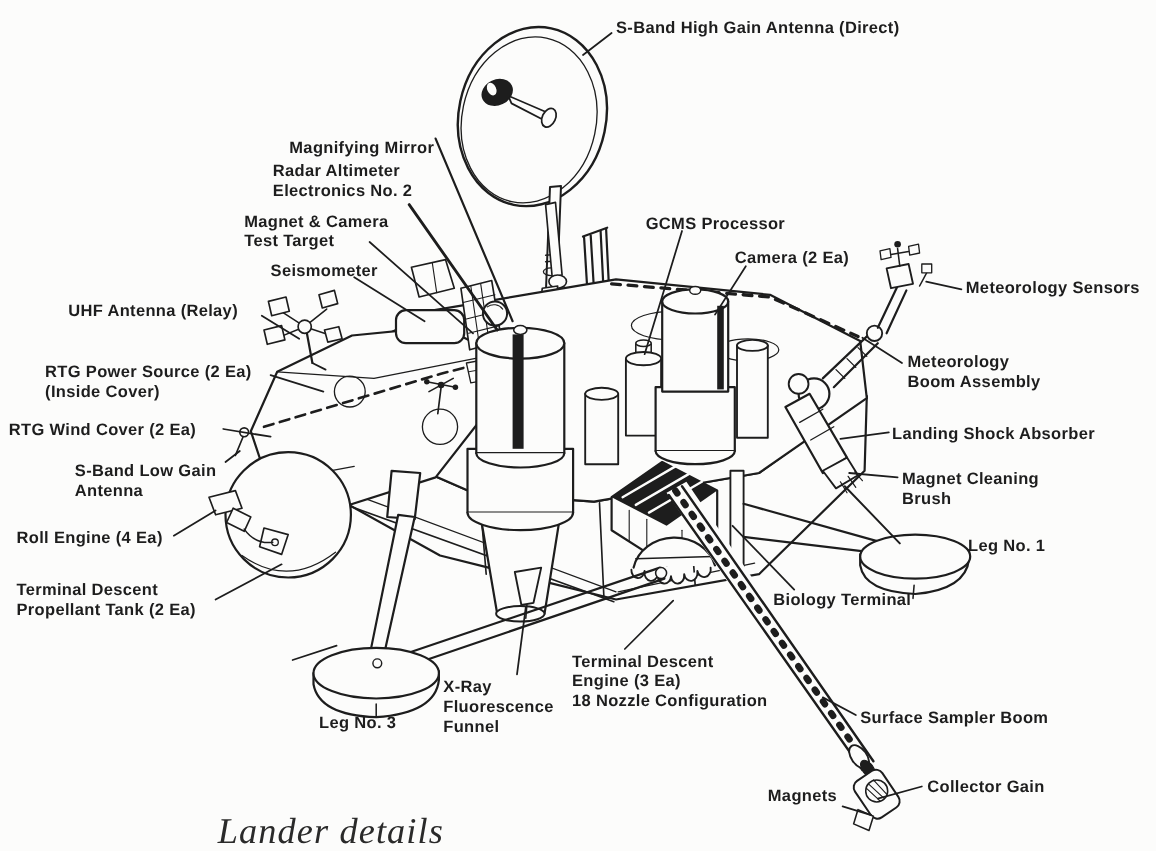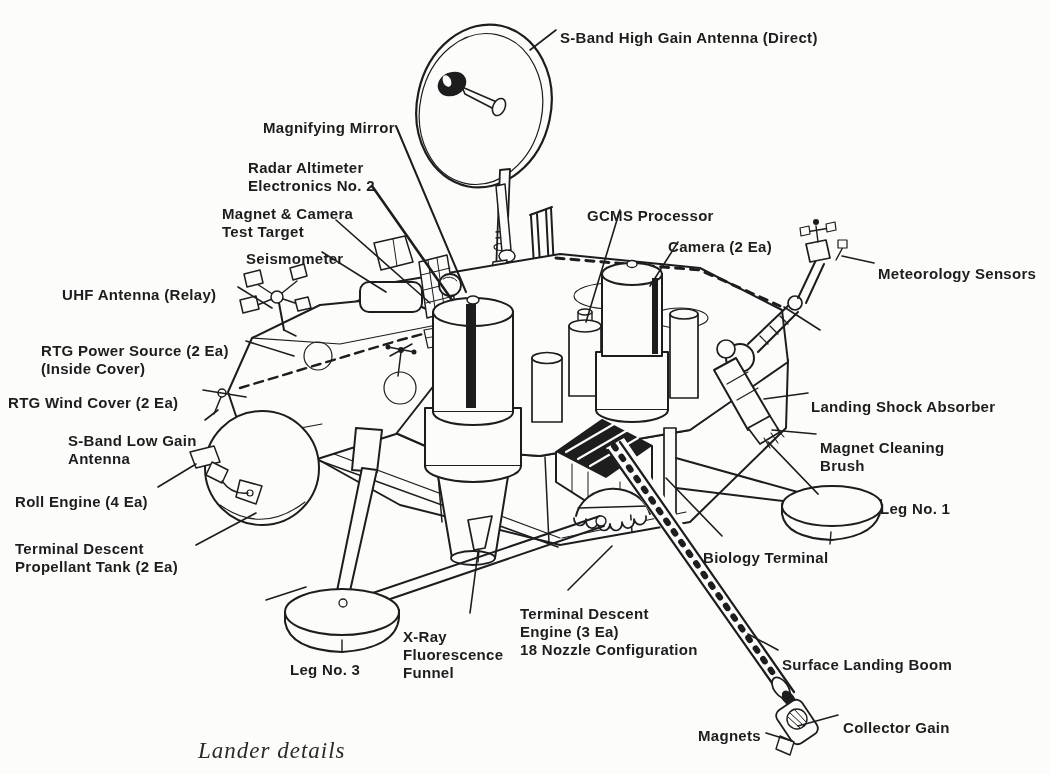--- a/index.html
+++ b/index.html
@@ -3,25 +3,25 @@
 <meta charset="utf-8">
 <style>
   html,body{margin:0;padding:0;background:#e8e8e8;}
   #canvas{
     position:relative;width:1051px;height:774px;background:#fcfcfb;
     overflow:hidden;font-family:"Liberation Sans",sans-serif;
   }
   #art{position:absolute;left:0;top:0;}
   .lbl{
     position:absolute;color:#1d1d1d;font-weight:bold;font-size:15px;
-    line-height:18px;letter-spacing:0.3px;white-space:pre-line;margin-top:12px;
+    line-height:18px;letter-spacing:0.3px;white-space:pre-line;
   }
   .caption{
     position:absolute;color:#2a2a2a;font-family:"Liberation Serif",serif;
-    font-style:italic;font-size:23px;letter-spacing:1px;
+    font-style:italic;font-size:33px;letter-spacing:1px;
   }
   svg *{vector-effect:none;}
 </style>
 </head>
 <body>
 
 <div id="canvas">
 
 <svg id="art" width="1051" height="774" viewBox="0 0 1051 774" fill="none" stroke="#1d1d1d" stroke-linecap="round" stroke-linejoin="round">
 
@@ -280,21 +280,21 @@
     <line x1="808" y1="393" x2="764" y2="399"></line>
     <line x1="816" y1="434" x2="772" y2="430"></line>
     <line x1="722" y1="536" x2="666" y2="478"></line>
     <line x1="778" y1="650" x2="748" y2="634"></line>
     <line x1="838" y1="715" x2="798" y2="726"></line>
     <line x1="766" y1="733" x2="792" y2="741"></line>
   </g>
 </svg>
 
   <div class="lbl" style="left:560px;top:17px">S-Band High Gain Antenna (Direct)</div>
-  <div class="lbl" style="left:263px;top:107px">Magnifying Mirror</div>
+  <div class="lbl" style="left:263px;top:126px">Magnifying Mirror</div>
   <div class="lbl" style="left:248px;top:147px">Radar Altimeter
 Electronics No. 2</div>
   <div class="lbl" style="left:222px;top:193px">Magnet &amp; Camera
 Test Target</div>
   <div class="lbl" style="left:246px;top:238px">Seismometer</div>
   <div class="lbl" style="left:62px;top:274px">UHF Antenna (Relay)</div>
   <div class="lbl" style="left:41px;top:330px">RTG Power Source (2 Ea)
 (Inside Cover)</div>
   <div class="lbl" style="left:8px;top:382px">RTG Wind Cover (2 Ea)</div>
   <div class="lbl" style="left:68px;top:420px">S-Band Low Gain
@@ -305,23 +305,25 @@
   <div class="lbl" style="left:290px;top:649px">Leg No. 3</div>
   <div class="lbl" style="left:403px;top:616px">X-Ray
 Fluorescence
 Funnel</div>
   <div class="lbl" style="left:520px;top:593px">Terminal Descent
 Engine (3 Ea)
 18 Nozzle Configuration</div>
   <div class="lbl" style="left:587px;top:195px">GCMS Processor</div>
   <div class="lbl" style="left:668px;top:226px">Camera (2 Ea)</div>
   <div class="lbl" style="left:878px;top:253px">Meteorology Sensors</div>
+  <div class="lbl" style="left:825px;top:321px">Meteorology
+Boom Assembly</div>
   <div class="lbl" style="left:811px;top:386px">Landing Shock Absorber</div>
   <div class="lbl" style="left:820px;top:427px">Magnet Cleaning
 Brush</div>
   <div class="lbl" style="left:880px;top:488px">Leg No. 1</div>
   <div class="lbl" style="left:703px;top:537px">Biology Terminal</div>
-  <div class="lbl" style="left:782px;top:644px">Surface Landing Boom</div>
+  <div class="lbl" style="left:782px;top:644px">Surface Sampler Boom</div>
   <div class="lbl" style="left:843px;top:707px">Collector Gain</div>
   <div class="lbl" style="left:698px;top:715px">Magnets</div>
 
   <div class="caption" style="left:198px;top:738px">Lander details</div>
 </div>
 
 </body></html>

